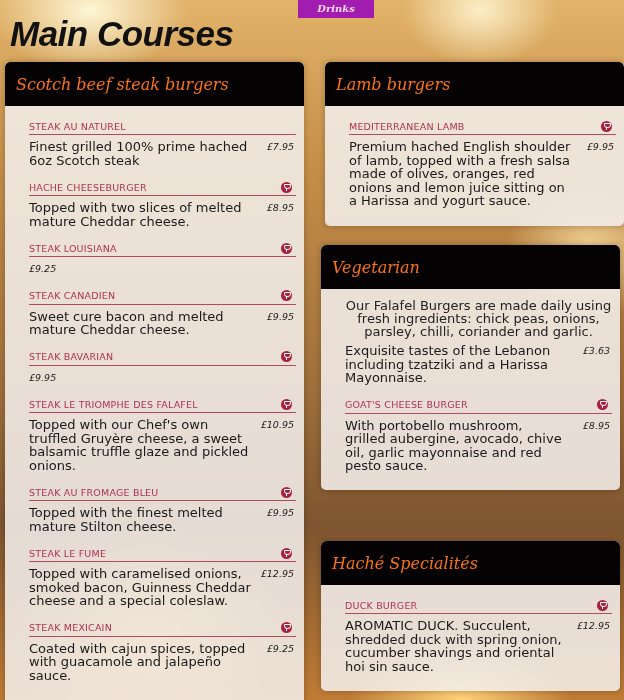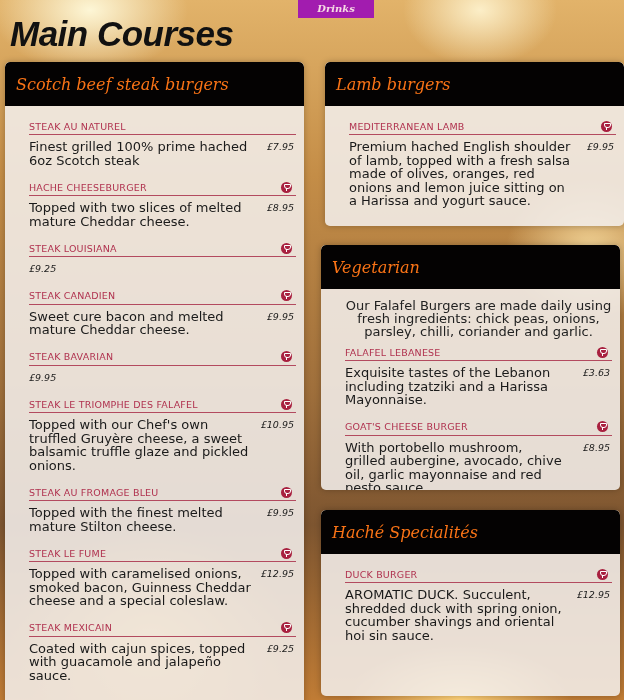--- a/index.html
+++ b/index.html
@@ -204,44 +204,40 @@
 </div>
 
 <div class="card" style="left:321px; top:245px; width:299px; height:245px;">
   <div class="card-head">
       <span>Vegetarian</span>
     </div>
   <div class="card-body" style="padding-top:4px;">
     <p class="intro">Our Falafel Burgers are made daily using fresh ingredients: chick peas, onions, parsley, chilli, coriander and garlic.</p>
     <div id="veg-body">
         <div class="item">
-    <div class="item-head">
-      <span class="item-name">FALAFEL LEBANESE</span>
-      <span class="wine-icon"></span>
-    </div>
     <div class="item-row">
       <span class="item-desc">Exquisite tastes of the Lebanon including tzatziki and a Harissa Mayonnaise.</span>
       <span class="item-price">£3.63</span>
     </div>
   </div>
         <div class="item">
     <div class="item-head">
       <span class="item-name">GOAT'S CHEESE BURGER</span>
       <span class="wine-icon"></span>
     </div>
     <div class="item-row">
       <span class="item-desc">With portobello mushroom, grilled aubergine, avocado, chive oil, garlic mayonnaise and red pesto sauce.</span>
       <span class="item-price">£8.95</span>
     </div>
   </div>
       </div>
   </div>
 </div>
 
-<div class="card" style="left:321px; top:510px; width:299px; height:186px;">
+<div class="card" style="left:321px; top:541px; width:299px; height:150px;">
   <div class="card-head">
       <span>Haché Specialités</span>
     </div>
   <div class="card-body" id="hache-body">
       <div class="item">
     <div class="item-head">
       <span class="item-name">DUCK BURGER</span>
       <span class="wine-icon"></span>
     </div>
     <div class="item-row">

